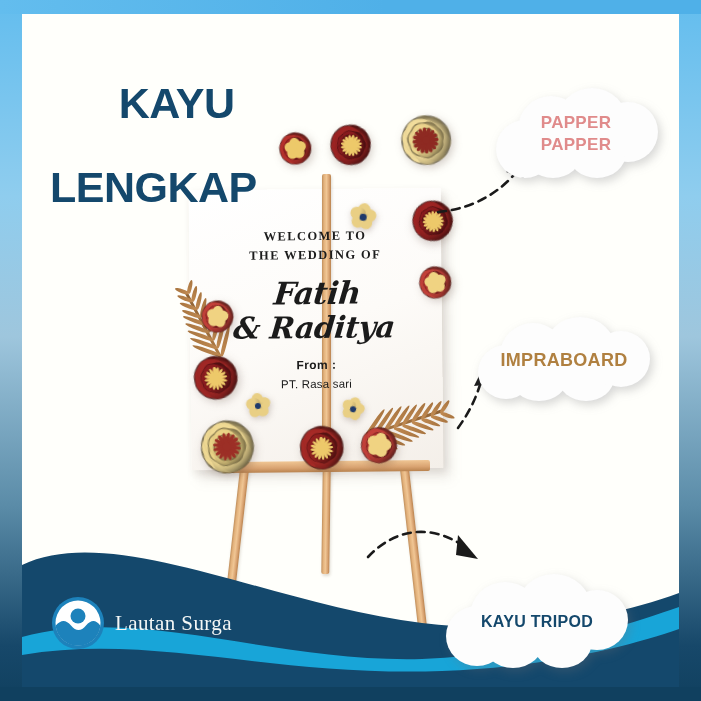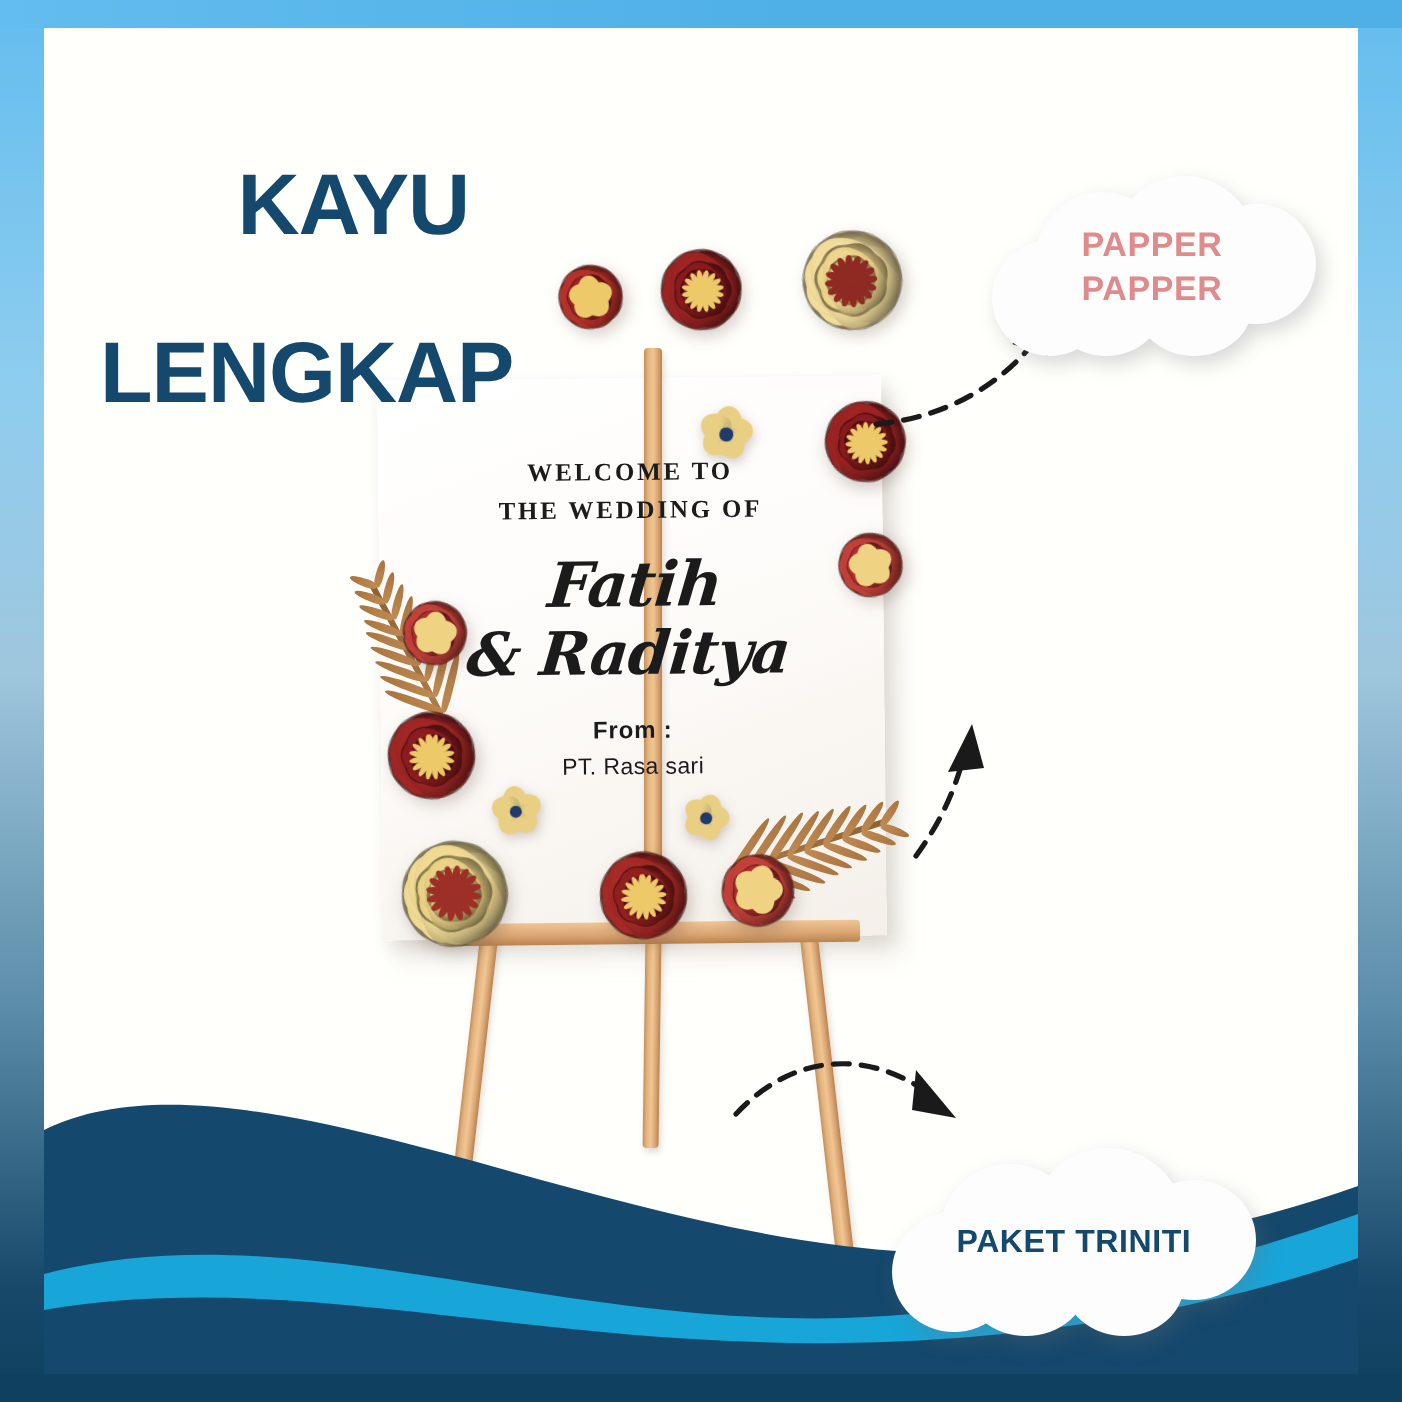--- a/index.html
+++ b/index.html
@@ -845,35 +845,58 @@
       <div class="puff" style="left:108px;top:16px; width:60px; height:60px;"></div>
       <div class="puff" style="left:34px; top:40px; width:58px; height:52px;"></div>
       <div class="puff" style="left:78px; top:42px; width:58px; height:50px;"></div>
       <div class="puff" style="left:18px; top:26px; width:136px;height:52px;"></div>
       <div class="cloud-label" style="color:#e08b8b; font-size:17px;">
         <span>PAPPER</span>
         <span>PAPPER</span>
       </div>
     </div>
 
+    <div class="cloud" style="left:452px; top:303px; width:180px; height:88px;">
+      <div class="puff" style="left:4px;  top:28px; width:56px; height:54px;"></div>
+      <div class="puff" style="left:26px; top:6px;  width:66px; height:64px;"></div>
+      <div class="puff" style="left:70px; top:0px;  width:72px; height:68px;"></div>
+      <div class="puff" style="left:118px;top:14px; width:58px; height:56px;"></div>
+      <div class="puff" style="left:36px; top:36px; width:58px; height:48px;"></div>
+      <div class="puff" style="left:84px; top:38px; width:56px; height:46px;"></div>
+      <div class="puff" style="left:16px; top:22px; width:148px;height:50px;"></div>
+      <div class="cloud-label" style="color:#b08040; font-size:18px;">
+        <span>IMPRABOARD</span>
+      </div>
+    </div>
 
     <div class="cloud" style="left:420px; top:558px; width:190px; height:100px;">
       <div class="puff" style="left:4px;  top:34px; width:62px; height:60px;"></div>
       <div class="puff" style="left:28px; top:10px; width:70px; height:68px;"></div>
       <div class="puff" style="left:74px; top:2px;  width:76px; height:74px;"></div>
       <div class="puff" style="left:124px;top:18px; width:62px; height:60px;"></div>
       <div class="puff" style="left:40px; top:42px; width:62px; height:54px;"></div>
       <div class="puff" style="left:90px; top:44px; width:60px; height:52px;"></div>
       <div class="puff" style="left:16px; top:26px; width:158px;height:56px;"></div>
       <div class="cloud-label" style="color:#14486c; font-size:16px;">
-        <span>PAKET TRINITI</span>
+        <span>KAYU TRIPOD</span>
       </div>
     </div>
 
     <svg class="wave-wrap" viewBox="0 0 657 200" preserveAspectRatio="none">
       <path d="M0 78 C 90 34, 250 118, 400 136 C 500 148, 590 130, 657 106 L657 200 L0 200 Z" fill="#14486c"></path>
       <path d="M0 150 C 120 118, 250 176, 400 172 C 510 168, 600 140, 657 120 L657 200 L0 200 Z" fill="#18a5d8"></path>
       <path d="M0 168 C 130 146, 250 190, 420 184 C 530 180, 610 158, 657 142 L657 200 L0 200 Z" fill="#14486c"></path>
     </svg>
 
+    <div class="brand" style="left:28px; bottom:36px;">
+      <div class="brand-logo">
+        <svg viewBox="0 0 56 56" width="56" height="56">
+          <circle cx="28" cy="28" r="26" fill="#1d82bb"></circle>
+          <circle cx="28" cy="28" r="22.5" fill="#ffffff"></circle>
+          <circle cx="28" cy="21" r="7.5" fill="#1d82bb"></circle>
+          <path d="M5.8 30.5 C 11 24.5, 16 24.5, 21 30.5 C 26 36.5, 31 36.5, 36 30.5 C 41 24.5, 46 24.5, 50.2 30.5 L50.2 32 A22.5 22.5 0 0 1 5.8 32 Z" fill="#1d82bb"></path>
+        </svg>
+      </div>
+      <div class="brand-name">Lautan Surga</div>
+    </div>
 
   </div>
 </div>
 
 </body></html>

